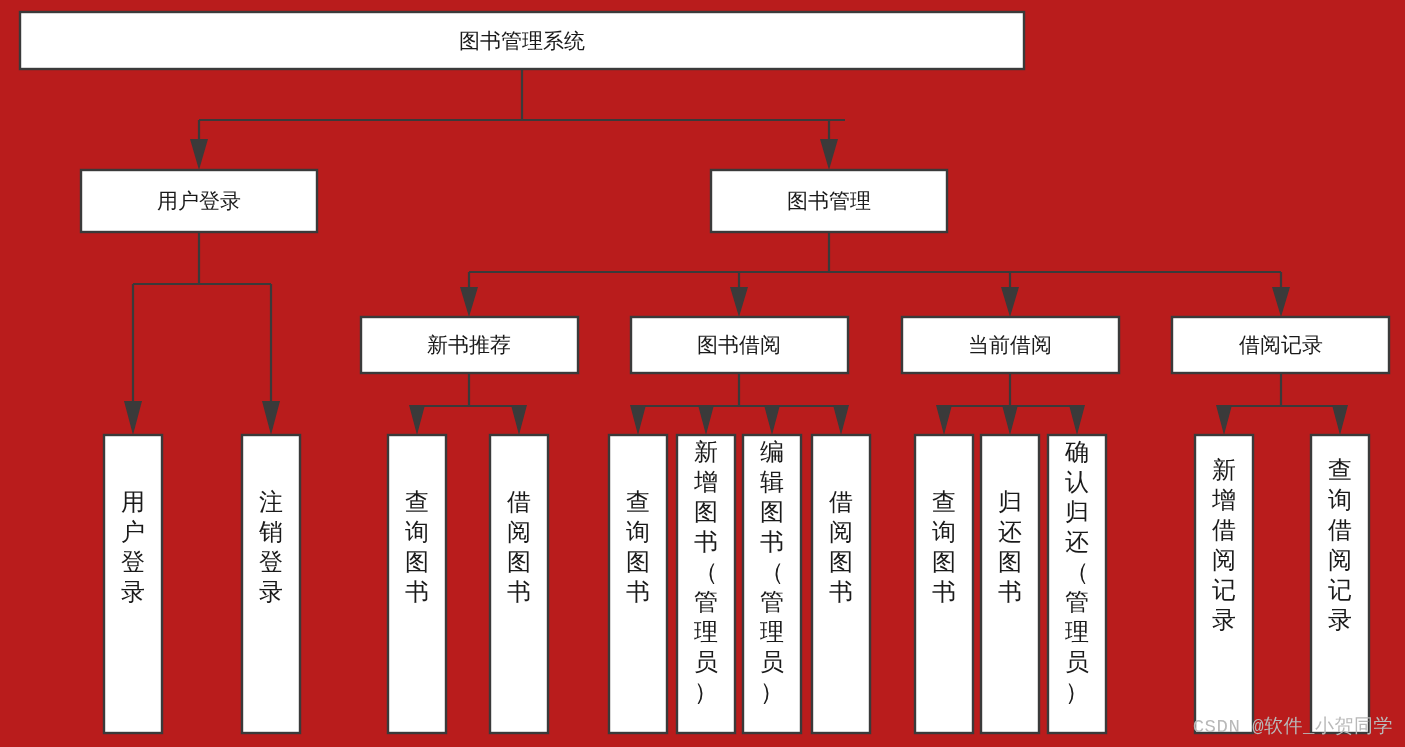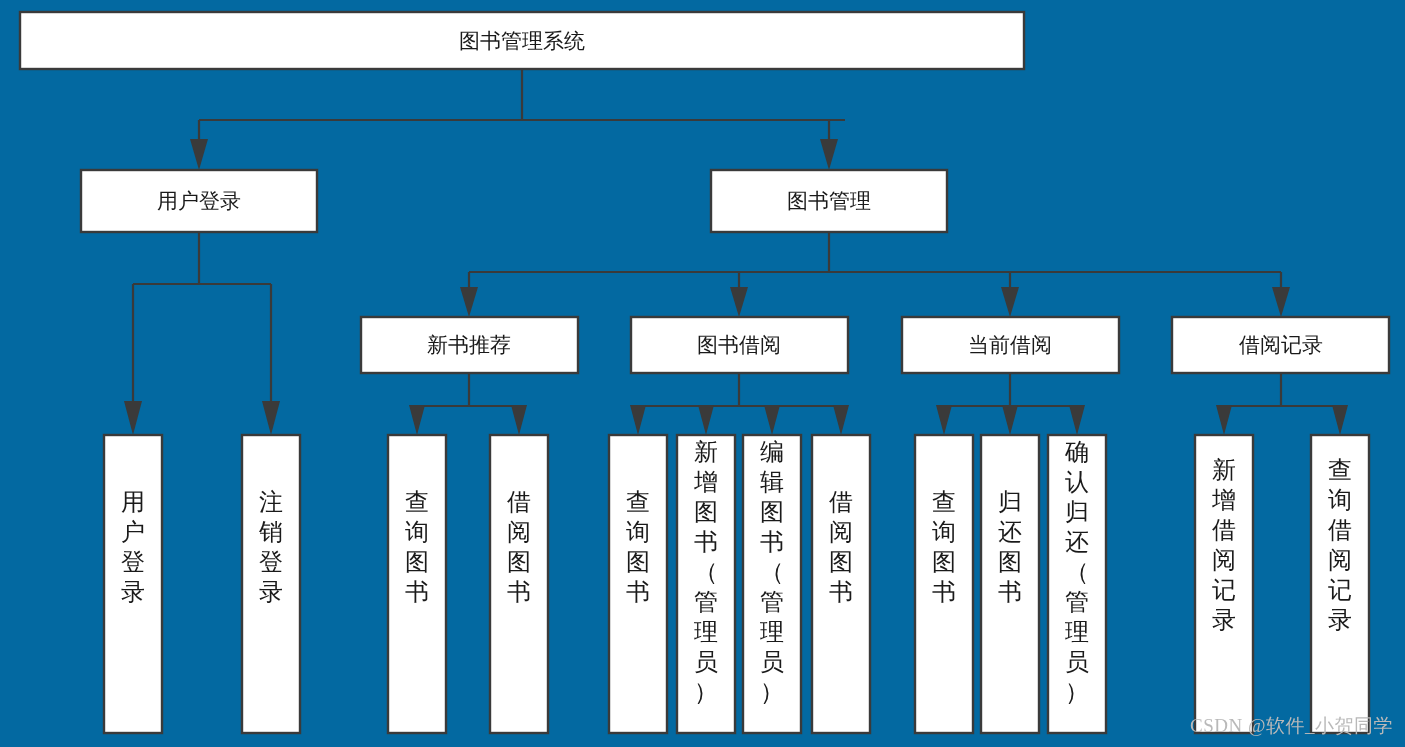--- a/index.html
+++ b/index.html
@@ -11,21 +11,21 @@
   body {
     width: 1405px;
     height: 747px;
     overflow: hidden;
     font-family: "DejaVu Sans", "Liberation Sans", sans-serif;
   }
   #diagram-root {
     position: relative;
     width: 1405px;
     height: 747px;
-    background: #0369a1;
+    background: #b91c1c;
   }
   svg#tree-svg {
     position: absolute;
     left: 0;
     top: 0;
     width: 1405px;
     height: 747px;
     display: block;
   }
   .node-box {
@@ -53,21 +53,21 @@
   .node-label-v {
     font-family: "DejaVu Sans", "Liberation Sans", sans-serif;
     font-size: 24px;
     fill: #1a1a1a;
     text-anchor: middle;
   }
   .watermark-text {
     position: absolute;
     right: 12px;
     bottom: 8px;
-    font-family: Liberation Serif, serif;
+    font-family: Liberation Mono, monospace;
     font-size: 19px;
     color: #b9b9b9;
     letter-spacing: 0.5px;
     white-space: nowrap;
     user-select: none;
   }
 </style>
 </head>
 <body>
 

